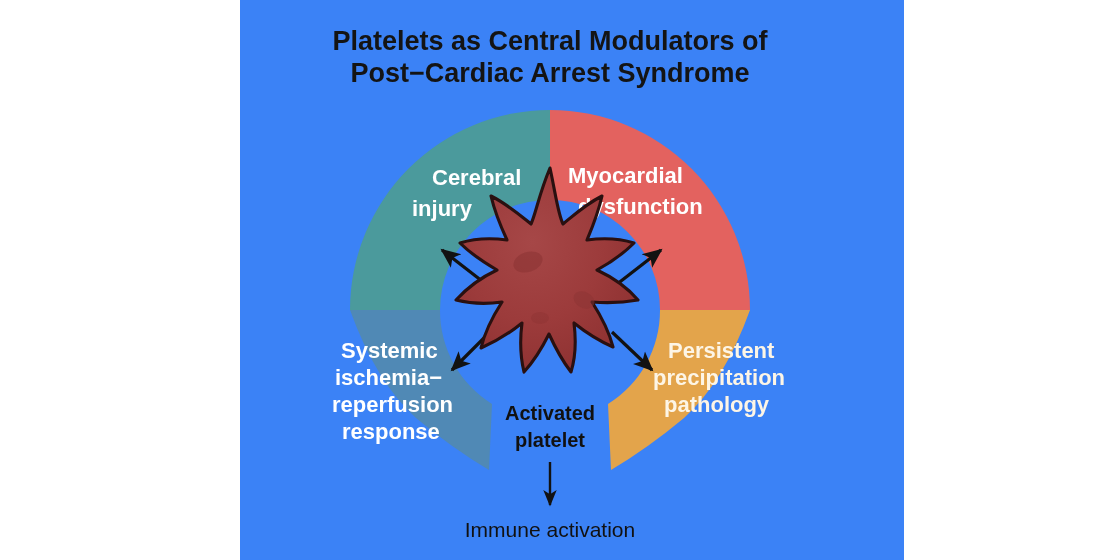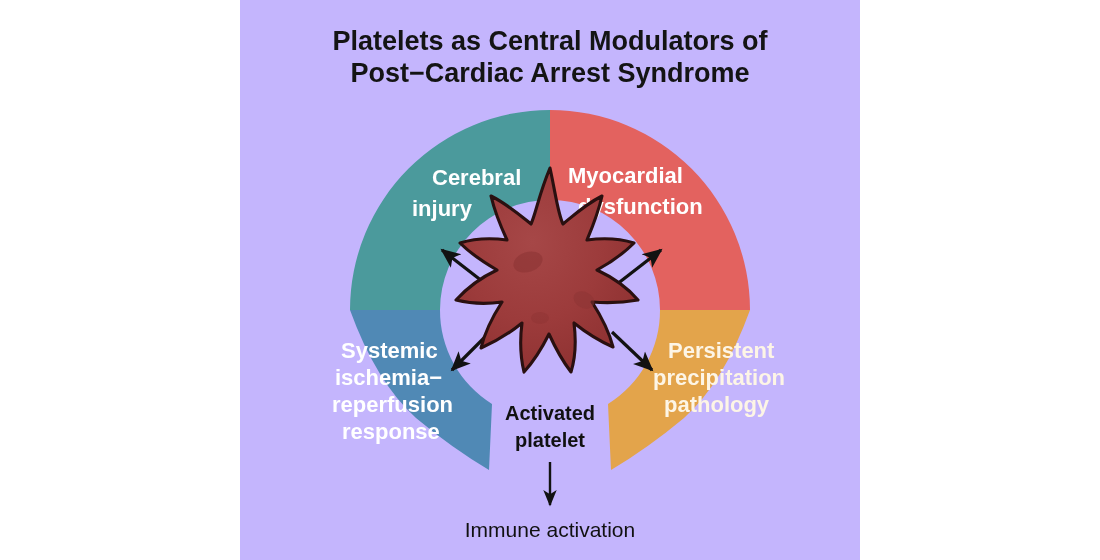--- a/index.html
+++ b/index.html
@@ -69,21 +69,21 @@
   .arrow-line-thin {
     stroke: #121212;
     stroke-width: 2.4;
     fill: none;
   }
 </style>
 </head>
 <body>
 
 <div id="stage">
-  <div id="canvas" style="background: #c4b5fd;">
+  <div id="canvas" style="background: #3b82f6; padding-left: 44px;">
 
     <svg id="diagram" viewBox="0 0 620 560">
 
       <defs>
         <radialGradient id="plateletFill" cx="42%" cy="36%" r="72%">
           <stop offset="0%" stop-color="#a64747"></stop>
           <stop offset="55%" stop-color="#9c3b3b"></stop>
           <stop offset="100%" stop-color="#8c3030"></stop>
         </radialGradient>
         <marker id="ah" markerWidth="7" markerHeight="7" refX="5.6" refY="3" orient="auto">

